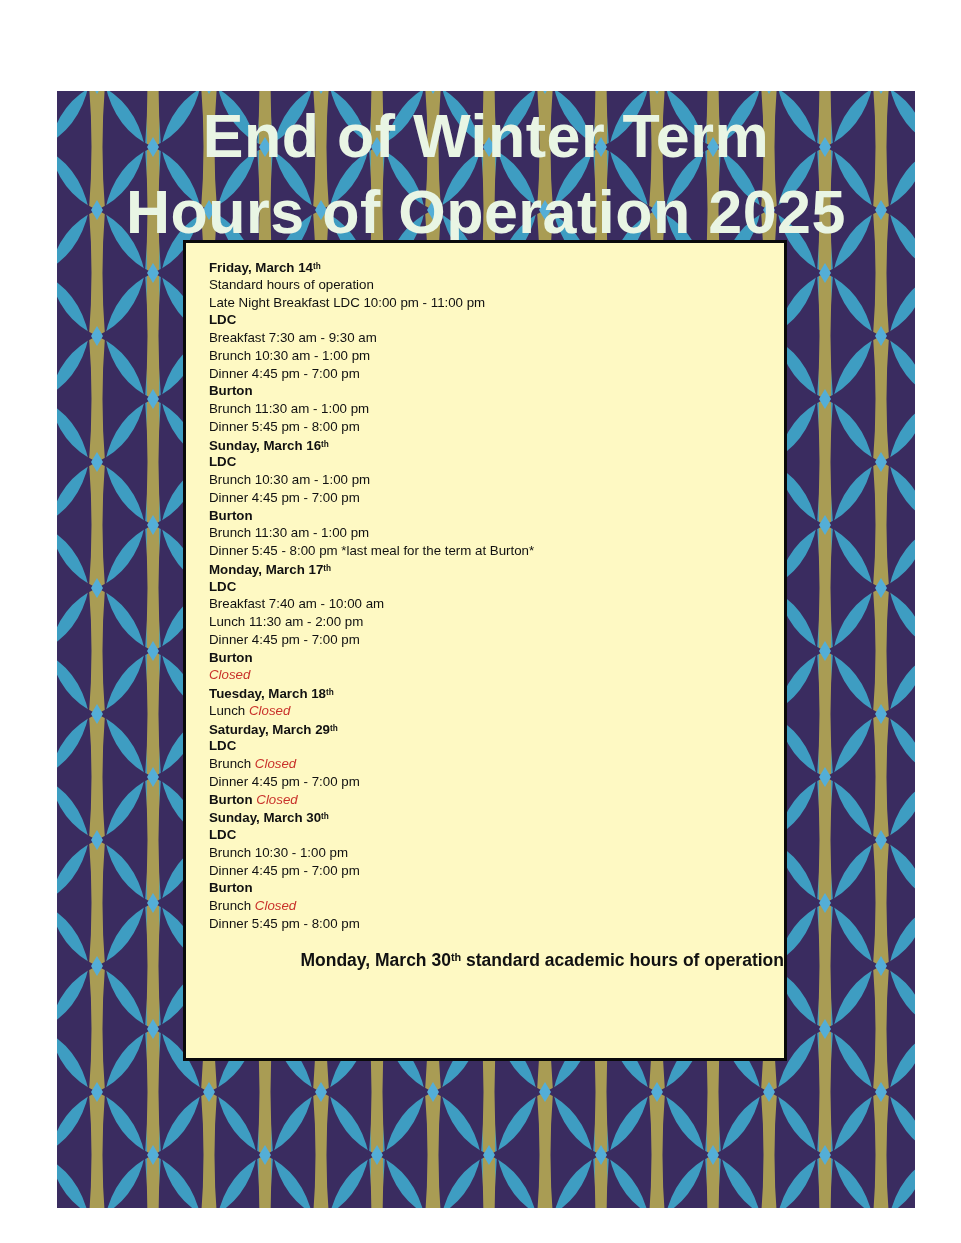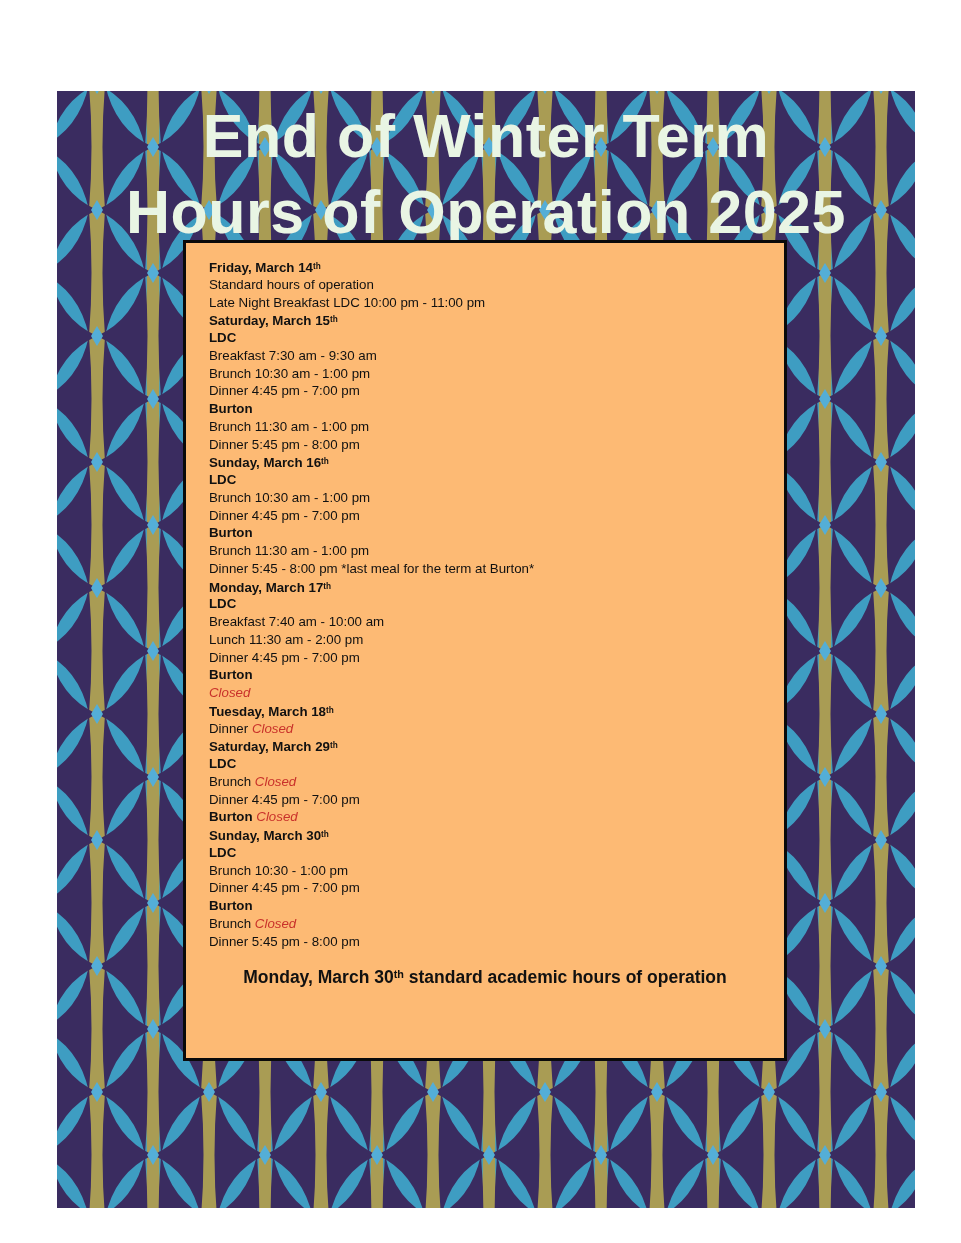--- a/index.html
+++ b/index.html
@@ -11,28 +11,28 @@
   .page{position:relative;width:961px;height:1243px;background:#ffffff;overflow:hidden;}
   .poster{position:absolute;left:57px;top:55px;width:858px;height:1117px;margin-top:36px;}
   .pattern-svg{position:absolute;left:0;top:0;width:858px;height:1117px;display:block;}
   .p-teal{fill:var(--teal);}
   .p-olive{fill:var(--olive);}
   .p-purple{fill:var(--purple);}
   .p-dot{fill:var(--dot);}
   .title{position:absolute;left:0;top:7px;width:100%;text-align:center;
     color:var(--title-mint);font-weight:bold;font-size:61px;line-height:76px;letter-spacing:0.5px;}
   .box{position:absolute;left:126px;top:149px;width:604px;height:821px;
-    background:#fdba74;border:3px solid var(--box-border);}
+    background:#fef9c3;border:3px solid var(--box-border);}
   .lines{padding:15px 10px 0 23px;}
   .line{white-space:nowrap;font-size:13.3px;line-height:17.76px;height:17.76px;color:var(--text-black);}
   .line span{color:var(--text-black);}
   .b{font-weight:bold;}
   .r{color:var(--closed-red) !important;font-style:italic;}
   .s{font-size:0.62em;vertical-align:0.42em;letter-spacing:0;}
-  .footer{margin-top:12px;width:100%;text-align:center;font-weight:bold;
+  .footer{margin-top:12px;width:100%;text-align:right;font-weight:bold;
     font-size:17.5px;line-height:24px;color:var(--text-black);white-space:nowrap;}
 </style>
 </head>
 <body>
 
 <div class="page">
   <div class="poster">
 
     <svg class="pattern-svg" width="858" height="1117" viewBox="0 0 858 1117" xmlns="http://www.w3.org/2000/svg">
       <defs>
@@ -71,21 +71,20 @@
     <div class="title">
       <div>End of Winter Term</div>
       <div>Hours of Operation 2025</div>
     </div>
 
     <div class="box">
       <div class="lines">
           <div class="line"><span class="b">Friday, March 14</span><span class="b s">th</span></div>
           <div class="line"><span>Standard hours of operation</span></div>
           <div class="line"><span>Late Night Breakfast LDC 10:00 pm - 11:00 pm</span></div>
-          <div class="line"><span class="b">Saturday, March 15</span><span class="b s">th</span></div>
           <div class="line"><span class="b">LDC</span></div>
           <div class="line"><span>Breakfast 7:30 am - 9:30 am</span></div>
           <div class="line"><span>Brunch 10:30 am - 1:00 pm</span></div>
           <div class="line"><span>Dinner 4:45 pm - 7:00 pm</span></div>
           <div class="line"><span class="b">Burton</span></div>
           <div class="line"><span>Brunch 11:30 am - 1:00 pm</span></div>
           <div class="line"><span>Dinner 5:45 pm - 8:00 pm</span></div>
           <div class="line"><span class="b">Sunday, March 16</span><span class="b s">th</span></div>
           <div class="line"><span class="b">LDC</span></div>
           <div class="line"><span>Brunch 10:30 am - 1:00 pm</span></div>
@@ -94,21 +93,21 @@
           <div class="line"><span>Brunch 11:30 am - 1:00 pm</span></div>
           <div class="line"><span>Dinner 5:45 - 8:00 pm *last meal for the term at Burton*</span></div>
           <div class="line"><span class="b">Monday, March 17</span><span class="b s">th</span></div>
           <div class="line"><span class="b">LDC</span></div>
           <div class="line"><span>Breakfast 7:40 am - 10:00 am</span></div>
           <div class="line"><span>Lunch 11:30 am - 2:00 pm</span></div>
           <div class="line"><span>Dinner 4:45 pm - 7:00 pm</span></div>
           <div class="line"><span class="b">Burton</span></div>
           <div class="line"><span class="r">Closed</span></div>
           <div class="line"><span class="b">Tuesday, March 18</span><span class="b s">th</span></div>
-          <div class="line"><span>Dinner </span><span class="r">Closed</span></div>
+          <div class="line"><span>Lunch </span><span class="r">Closed</span></div>
           <div class="line"><span class="b">Saturday, March 29</span><span class="b s">th</span></div>
           <div class="line"><span class="b">LDC</span></div>
           <div class="line"><span>Brunch </span><span class="r">Closed</span></div>
           <div class="line"><span>Dinner 4:45 pm - 7:00 pm</span></div>
           <div class="line"><span class="b">Burton </span><span class="r">Closed</span></div>
           <div class="line"><span class="b">Sunday, March 30</span><span class="b s">th</span></div>
           <div class="line"><span class="b">LDC</span></div>
           <div class="line"><span>Brunch 10:30 - 1:00 pm</span></div>
           <div class="line"><span>Dinner 4:45 pm - 7:00 pm</span></div>
           <div class="line"><span class="b">Burton</span></div>

